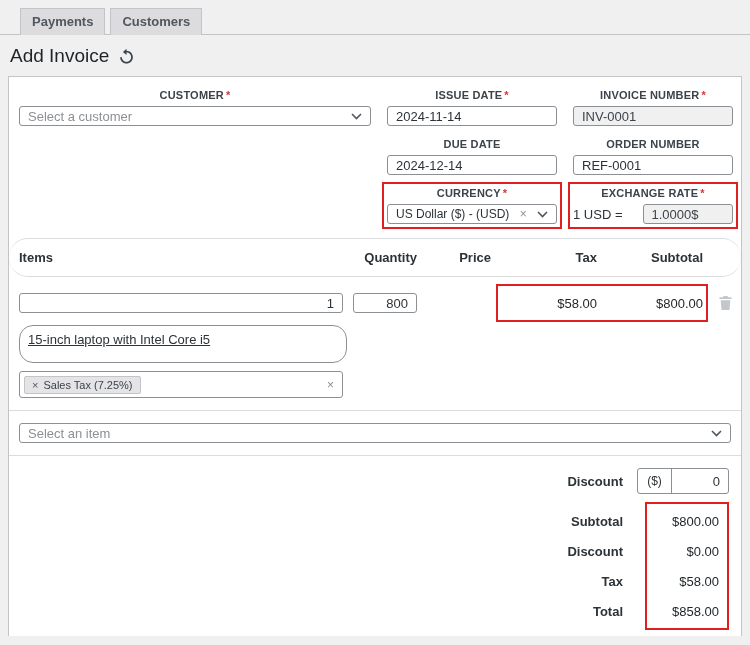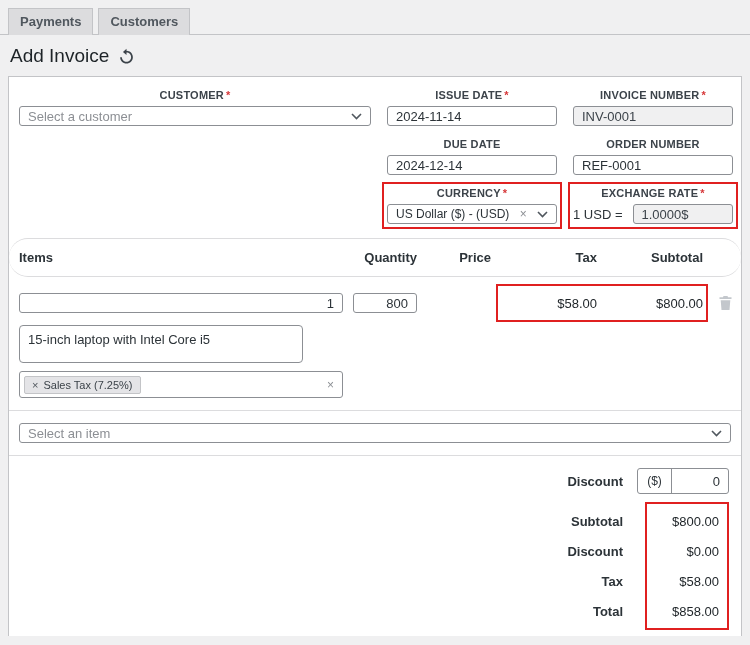--- a/index.html
+++ b/index.html
@@ -4,21 +4,21 @@
 <style>
   * { box-sizing: border-box; margin: 0; padding: 0; }
   html,body { width: 750px; height: 645px; overflow: hidden; }
   body {
     background: #f0f0f1;
     font-family: "Liberation Sans", "DejaVu Sans", sans-serif;
     color: #2c3338;
     font-size: 13px;
   }
   
-  .tabbar { display: flex; gap: 5px; padding: 8px 8px 0; border-bottom: 1px solid #c3c4c7; }
+  .tabbar { display: flex; gap: 5px; padding: 8px 20px 0; border-bottom: 1px solid #c3c4c7; }
   .tab {
     padding: 5px 11px 6px; background: #dcdcde; border: 1px solid #c3c4c7; border-bottom: none;
     font-size: 13px; font-weight: 600; color: #50575e; margin-bottom: -1px; cursor: pointer;
   }
   .tab.active { background: #fff; color: #1d2327; border-bottom: 1px solid #fff; }
   
   .title-row { display: flex; align-items: center; gap: 9px; padding: 10px 10px 9px; }
   .page-title { font-size: 19px; font-weight: 400; color: #1d2327; }
   .undo-btn { display: flex; align-items: center; cursor: pointer; }
   
@@ -46,34 +46,34 @@
   }
   .input.readonly { background: #f0f0f1; color: #3c434a; }
   .input.right { justify-content: flex-end; }
   .select { justify-content: space-between; cursor: pointer; gap: 6px; }
   .placeholder { color: #8c8f94; overflow: hidden; white-space: nowrap; }
   .sel-val { overflow: hidden; white-space: nowrap; }
   .sel-small { font-size: 12px; }
   .x-glyph { color: #8c8f94; font-size: 12px; flex: 0 0 auto; cursor: pointer; }
   .chev { flex: 0 0 auto; display: flex; }
   .hl-cell { outline: 2px solid #e02020; outline-offset: 3px; }
-  .exr-row { display: flex; align-items: center; gap: 10px; }
+  .exr-row { display: flex; align-items: center; gap: 20px; }
   .exr-prefix { white-space: nowrap; font-size: 13px; color: #2c3338; }
   
   .items-grid { display: grid; grid-template-columns: 324px 64px 64px 96px 96px 20px; column-gap: 10px; align-items: center; border-radius: 19px; }
   .items-head { padding: 11px 10px; border-top: 1px solid #dcdcde; border-bottom: 1px solid #dcdcde; }
   .hcell { font-size: 13px; font-weight: 600; color: #2c3338; }
   .right-t { text-align: right; }
   .items-body { padding: 12px 10px 12px; }
   .taxsub { grid-column: 4 / 6; display: flex; gap: 10px; align-items: center; height: 28px; outline: 2px solid #e02020; outline-offset: 3px; }
   .taxsub span { flex: 1; text-align: right; font-size: 13px; color: #1d2327; }
   .trash { display: flex; justify-content: flex-end; cursor: pointer; }
   .desc-box {
-    width: 284px; min-height: 38px; border: 1px solid #8c8f94; border-radius: 4px;
-    margin-top: 8px; padding: 6px 8px; font-size: 13px; color: #2c3338;
+    width: 328px; min-height: 38px; border: 1px solid #8c8f94; border-radius: 14px;
+    margin-top: 8px; padding: 6px 8px; font-size: 13px; color: #2c3338; text-decoration: underline;
   }
   .tag-field {
     width: 324px; min-height: 27px; border: 1px solid #8c8f94; border-radius: 3px;
     margin-top: 8px; padding: 2px 8px 2px 4px; display: flex; align-items: center; justify-content: space-between;
   }
   .chip {
     background: #e4e4e7; border: 1px solid #c3c4c7; border-radius: 2px; font-size: 11px; color: #3c434a;
     padding: 2px 7px; display: inline-flex; gap: 5px; align-items: center; cursor: default;
   }
   .chip .x-glyph { color: #50575e; font-size: 11px; }

